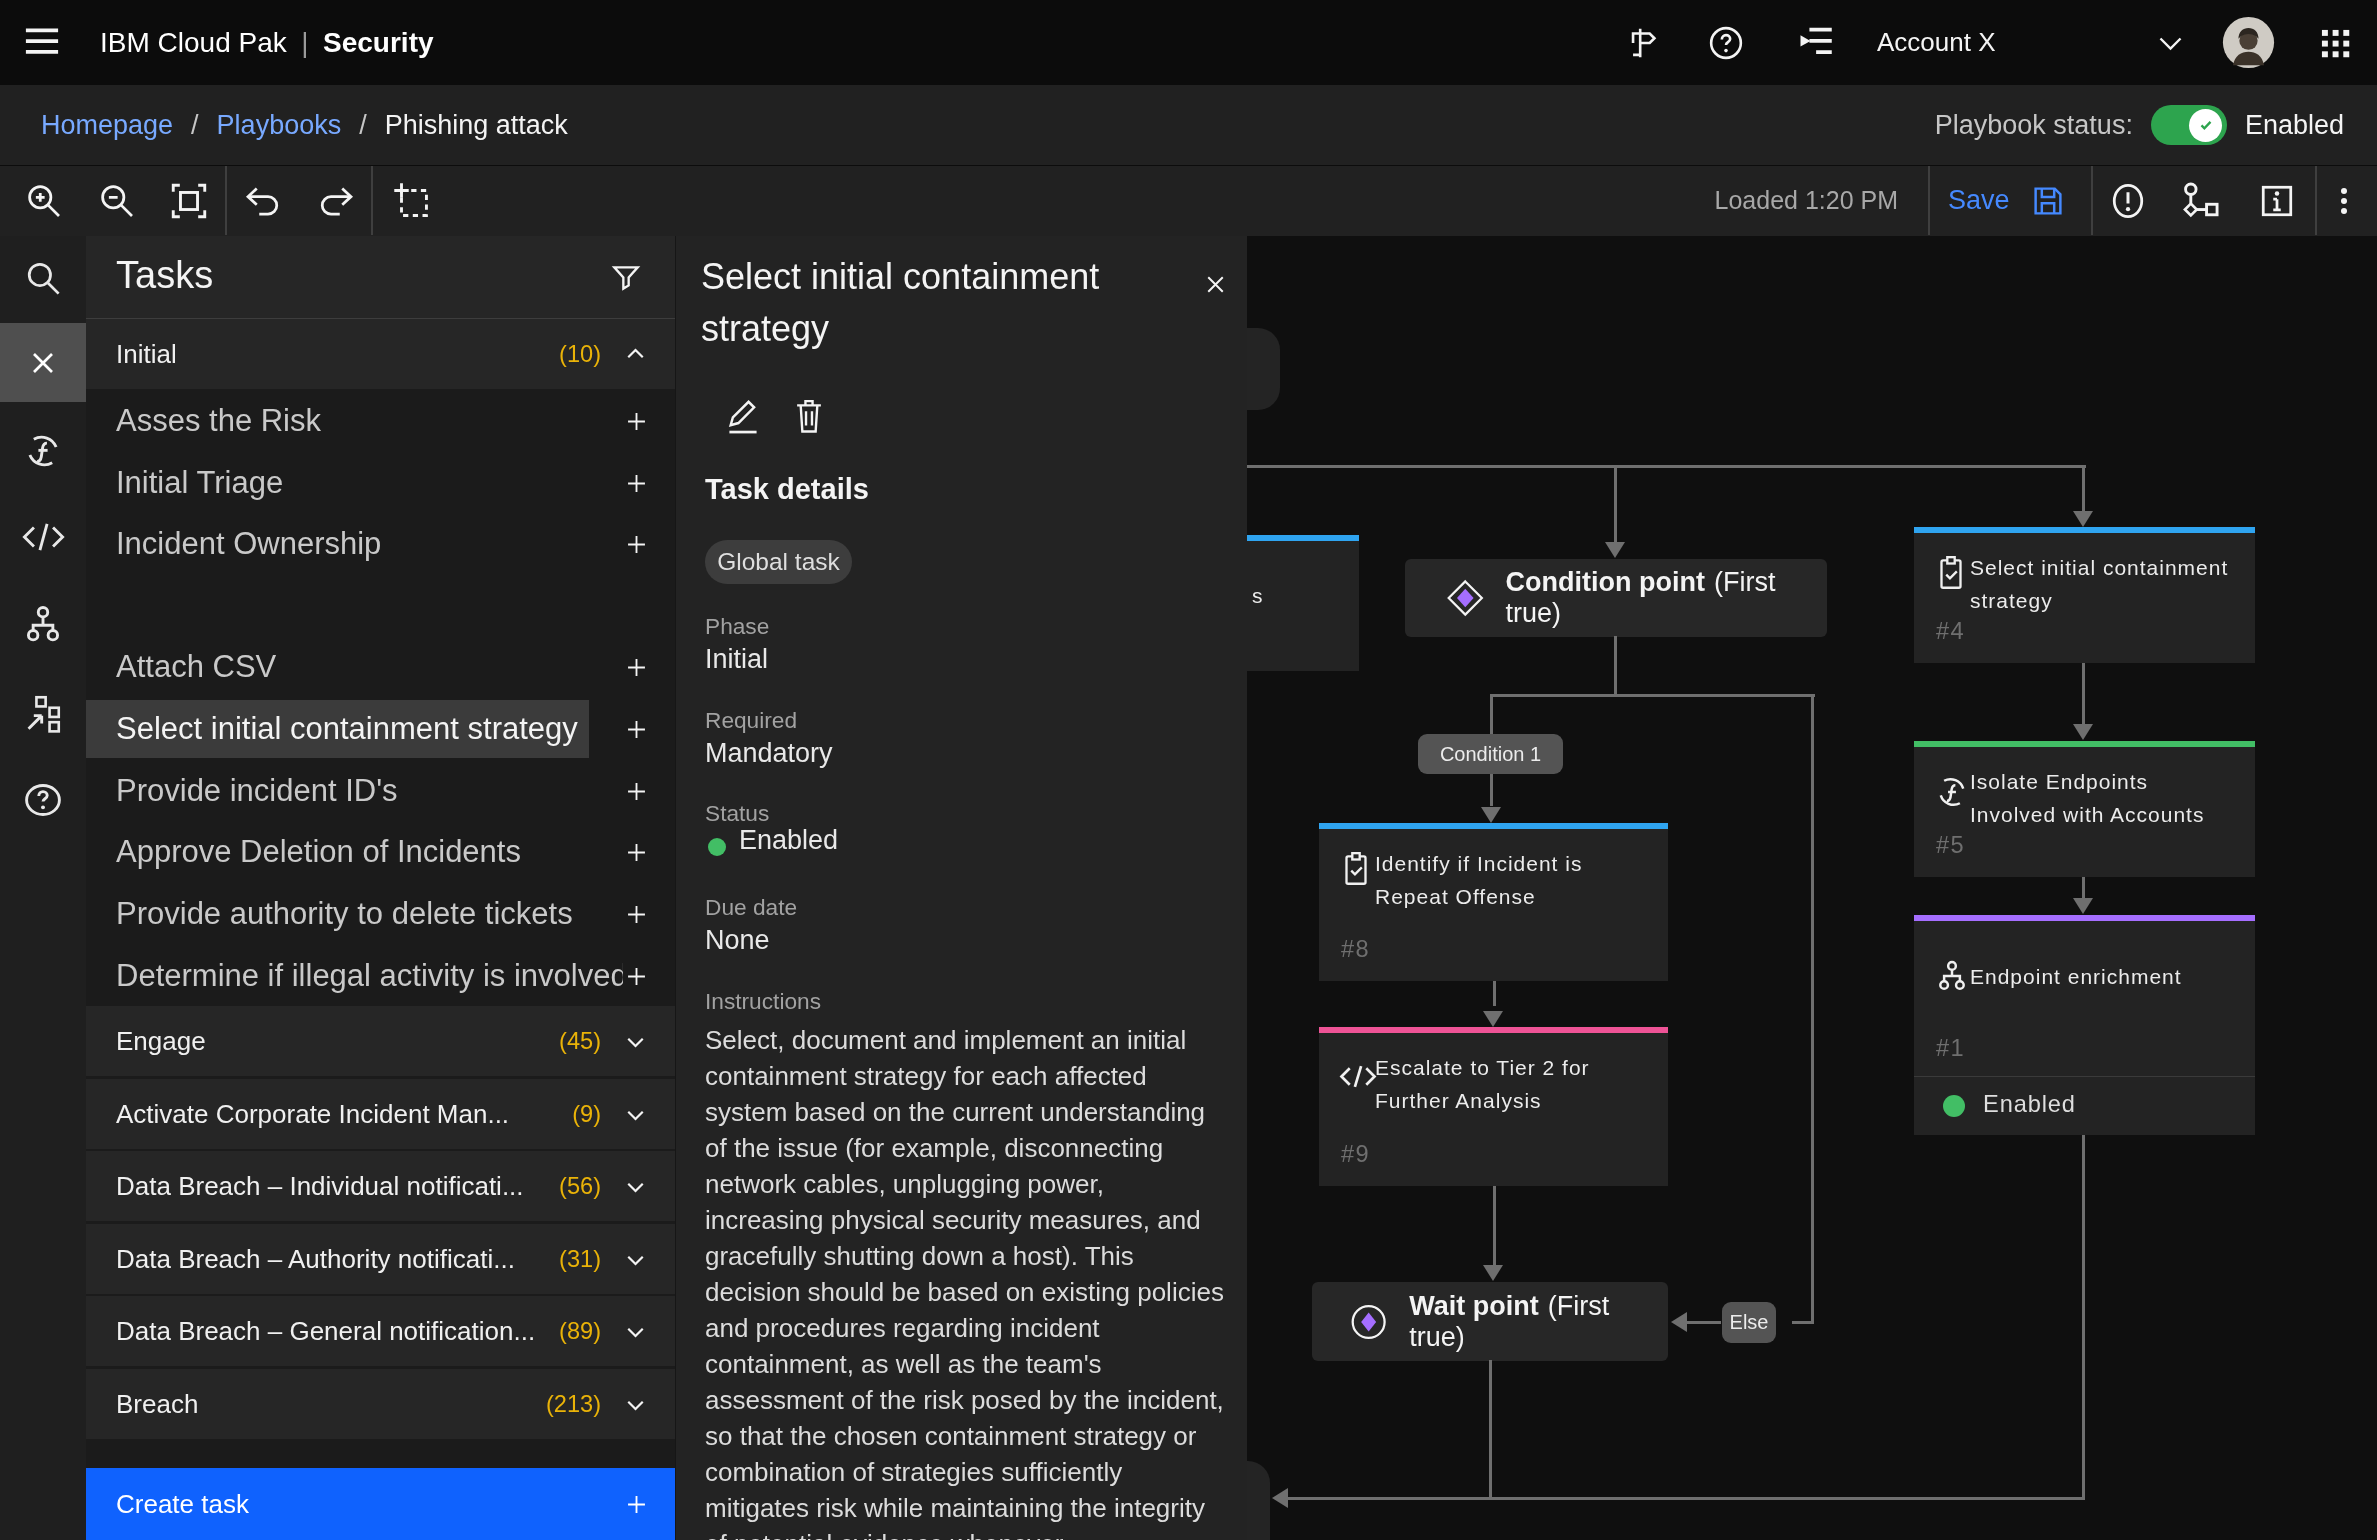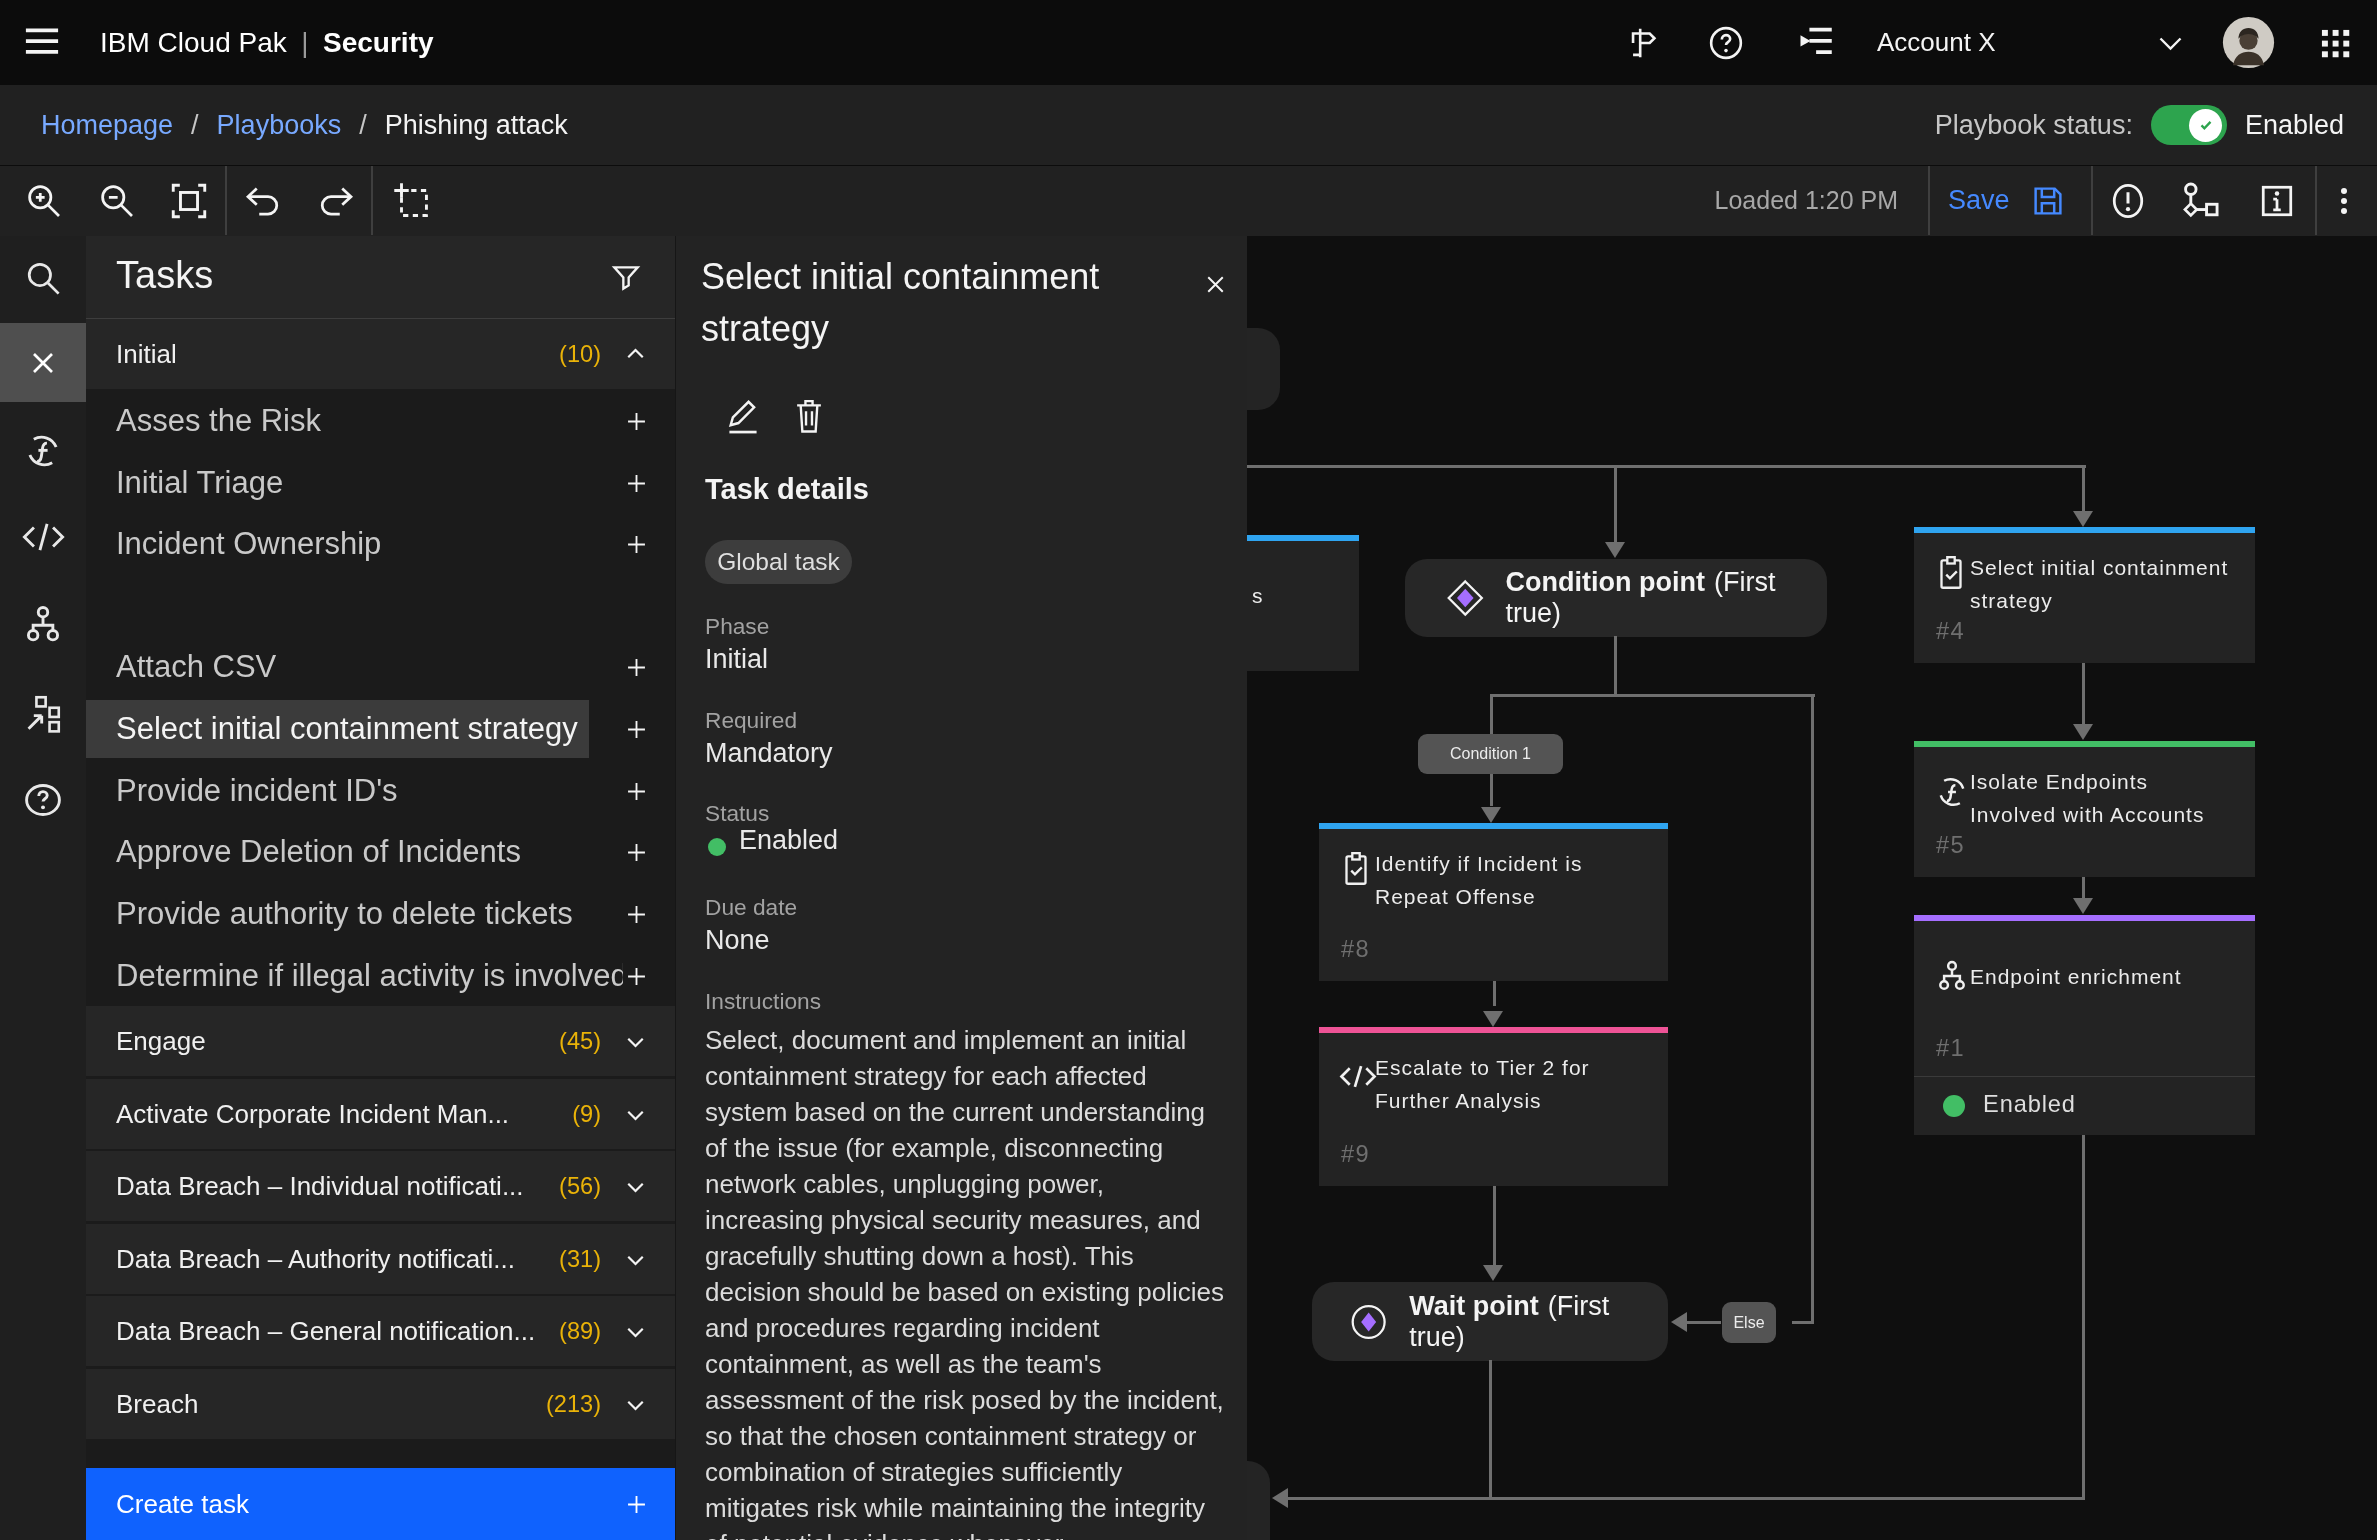--- a/index.html
+++ b/index.html
@@ -64,24 +64,24 @@
   .canvas{position:absolute;left:1247px;top:236px;width:1131px;height:1305px;background:#0f0f0f;overflow:hidden;}
   .hl{position:absolute;height:2.7px;background:#6f6f6f;}
   .vl{position:absolute;width:2.7px;background:#6f6f6f;}
   .ahd{position:absolute;width:0;height:0;border-left:10px solid transparent;border-right:10px solid transparent;border-top:16.3px solid #6f6f6f;}
   .ahl{position:absolute;width:0;height:0;border-top:10px solid transparent;border-bottom:10px solid transparent;border-right:16.3px solid #6f6f6f;}
   .node{position:absolute;background:#232323;}
   .node .tb{position:absolute;left:0;top:0;right:0;height:6.3px;}
   .node .nicon{position:absolute;left:20px;top:27px;}
   .node .ttl{position:absolute;left:56px;top:23.6px;font-size:21px;letter-spacing:1px;line-height:33px;color:#ececec;}
   .node .nid{position:absolute;left:22px;bottom:18px;font-size:23.6px;letter-spacing:1.4px;color:#6f6f6f;}
-  .pillnode{position:absolute;background:#272727;border-radius:22px;display:flex;align-items:center;padding-left:40px;gap:20px;font-size:27px;color:#f4f4f4;box-sizing:border-box;}
+  .pillnode{position:absolute;background:#272727;border-radius:6px;display:flex;align-items:center;padding-left:40px;gap:20px;font-size:27px;color:#f4f4f4;box-sizing:border-box;}
   .pillnode .b{font-weight:700;}
   .pillnode .r{color:#f4f4f4;margin-left:9px;font-weight:400;}
-  .tag{position:absolute;background:#545454;border-radius:9px;display:flex;align-items:center;justify-content:center;font-size:16px;color:#ececec;}
+  .tag{position:absolute;background:#545454;border-radius:9px;display:flex;align-items:center;justify-content:center;font-size:20px;color:#ececec;}
   .nfoot{position:absolute;left:0;right:0;bottom:0;height:58px;border-top:1.8px solid #3a3a3a;}
   .nfoot .fdot{position:absolute;left:29px;top:18px;width:22px;height:22px;border-radius:50%;background:#42be65;}
   .nfoot .ftxt{position:absolute;left:69px;top:13.6px;font-size:23.6px;letter-spacing:0.9px;color:#dedede;}
   .pnode{position:absolute;background:#242424;border-radius:22px;}
 </style>
 </head>
 <body>
 
 <div class="app">
 

